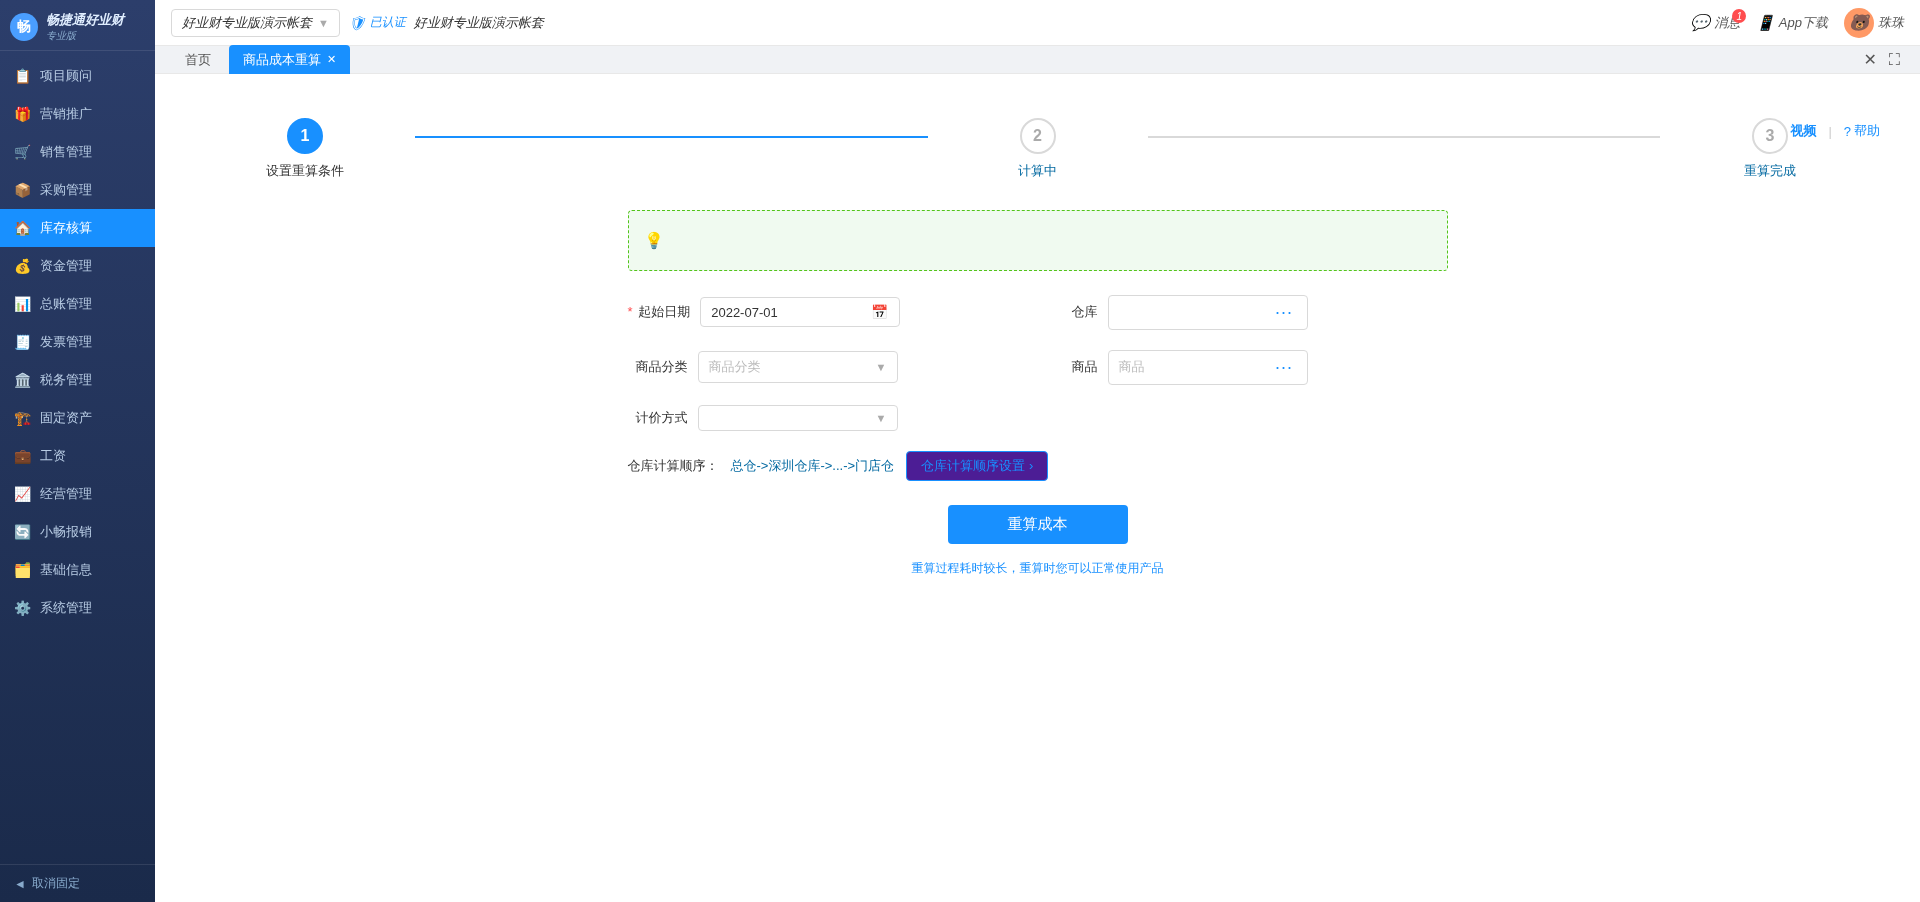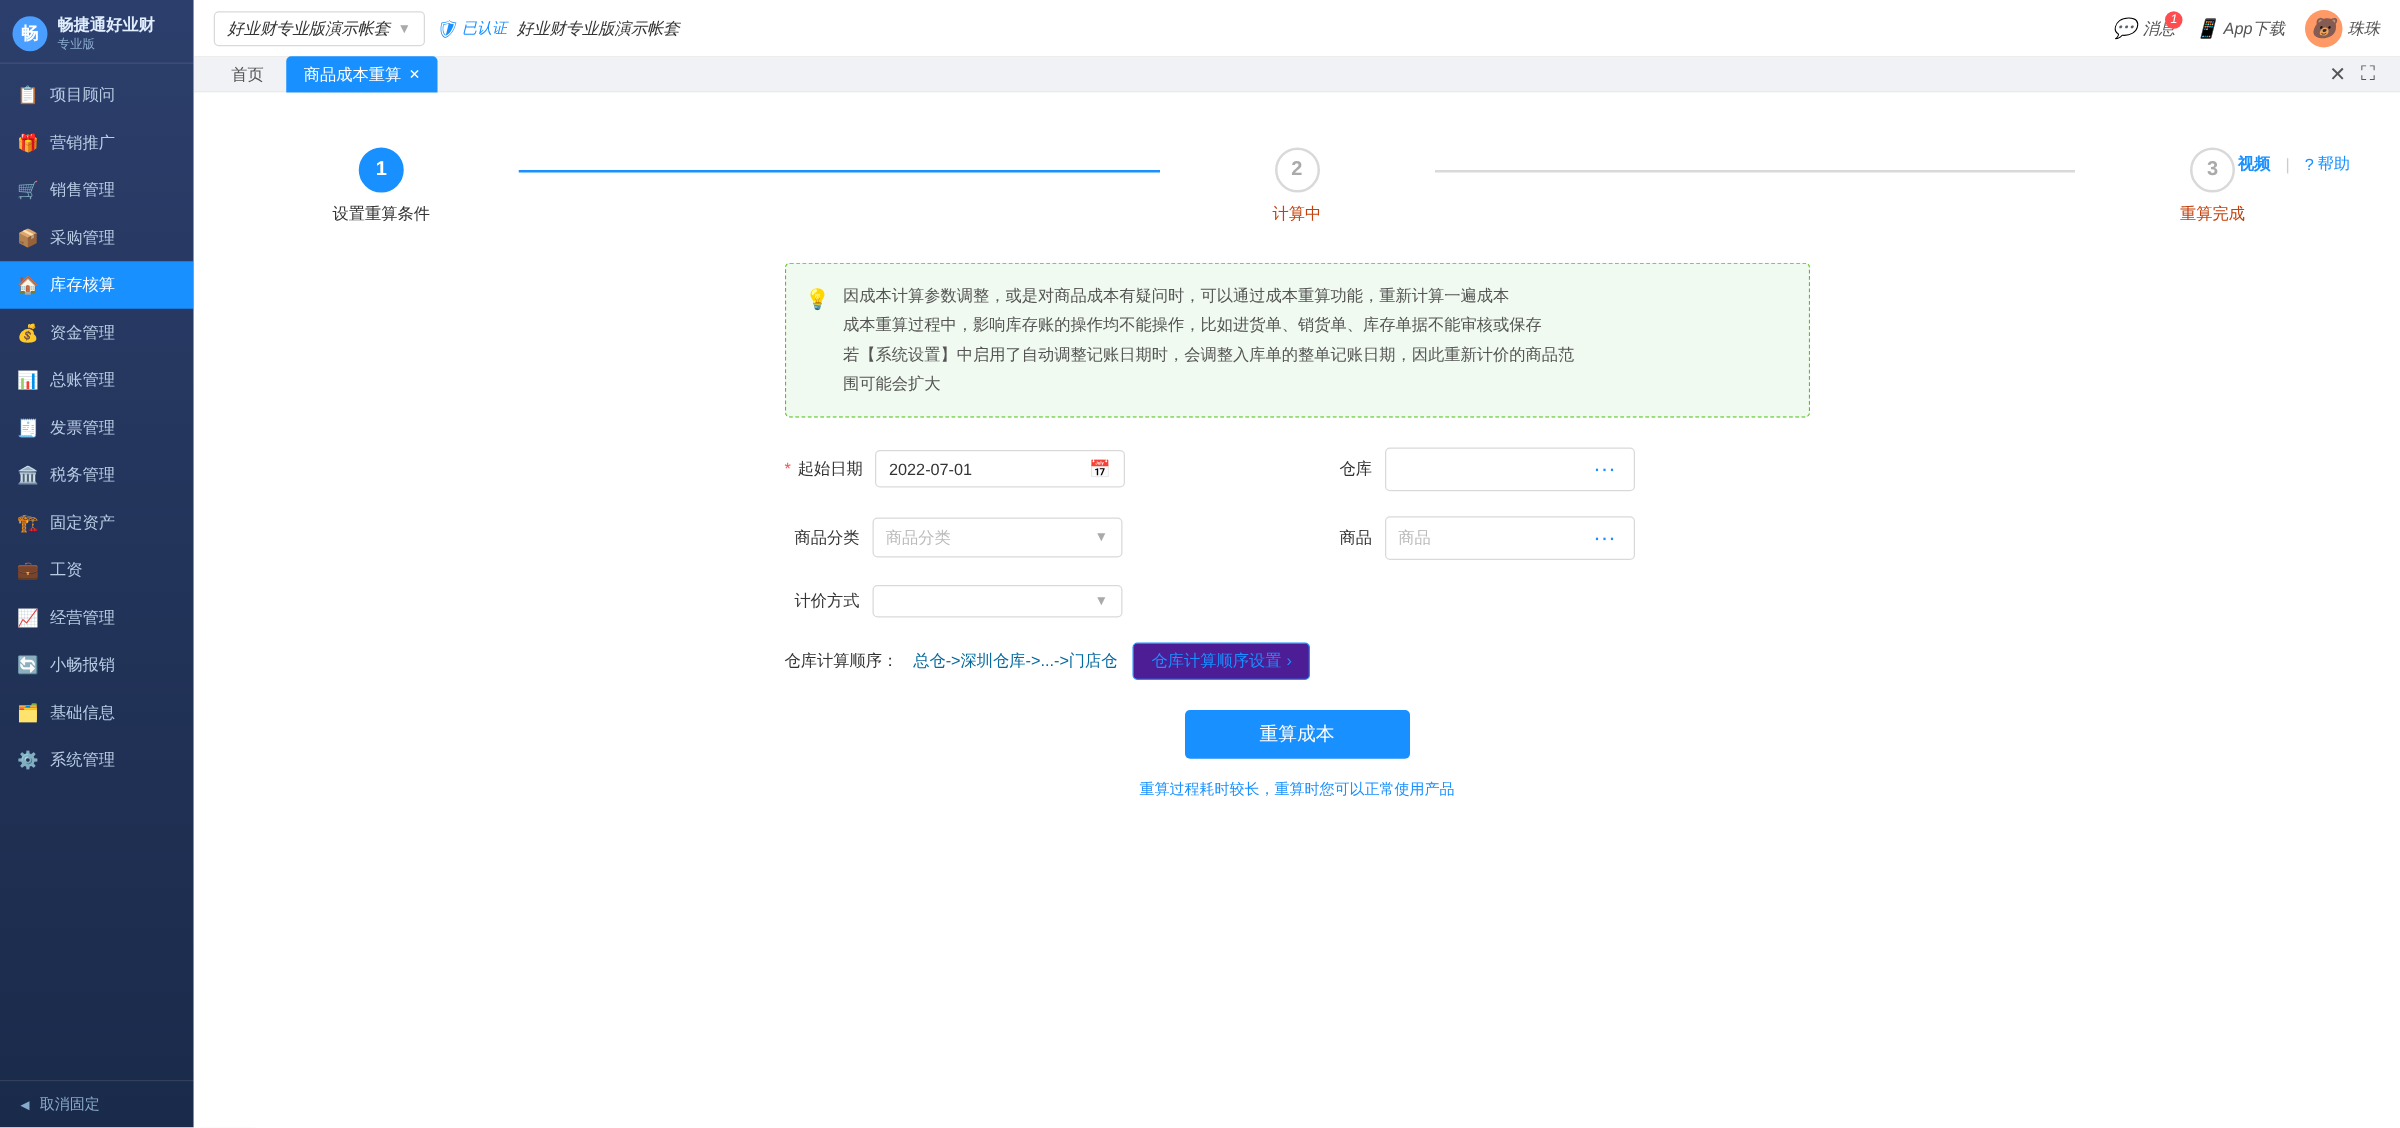--- a/index.html
+++ b/index.html
@@ -22,21 +22,21 @@
       padding: 12px 10px 8px 10px;
       border-bottom: 1px solid rgba(255,255,255,0.1);
     }
     .logo-icon {
       width: 28px; height: 28px;
       background: #4a9eff;
       border-radius: 50%;
       display: flex; align-items: center; justify-content: center;
       font-size: 14px; color: white; font-weight: bold; margin-right: 8px;
     }
-    .logo-text { font-size: 12px; color: #e0eeff; line-height: 1.3; }
+    .logo-text { font-size: 12px; color: #e0eeff; line-height: 1.3; font-style: italic; }
     .logo-text .brand { font-size: 13px; font-weight: bold; }
     .logo-badge { font-size: 10px; color: #88aacc; }
     .sidebar-nav { flex: 1; padding: 6px 0; }
     .nav-item {
       display: flex; align-items: center;
       padding: 10px 14px;
       cursor: pointer;
       color: #b8cce4;
       font-size: 13px;
       transition: background 0.2s;
@@ -141,21 +141,21 @@
       background: #fff;
       color: #aaa;
       position: relative;
       z-index: 2;
     }
     .step-circle.active { background: #1890ff; border-color: #1890ff; color: white; }
     .step-circle.inactive { background: #fff; border-color: #d9d9d9; color: #aaa; }
     .step-label {
       margin-top: 8px;
       font-size: 13px;
-      color: #c2410c;
+      color: #0369a1;
       text-align: center;
     }
     .step-label.active { color: #333; font-weight: 500; }
     .step-line {
       flex: 1; height: 2px; background: #d9d9d9;
       margin-top: 18px;
     }
     .step-line.done { background: #1890ff; }
     .steps-help {
       position: absolute; right: 0; top: 24px;
@@ -433,26 +433,20 @@
         <span style="color:#ccc">|</span>
         <span style="cursor:pointer; display:flex; align-items:center; gap:3px;">
           <span>?</span>
           <span>帮助</span>
         </span>
       </div>
     </div>
 
     <div class="notice-box">
       <span class="notice-icon">💡</span>
-      <div>
-        <div>因成本计算参数调整，或是对商品成本有疑问时，可以通过成本重算功能，重新计算一遍成本</div>
-        <div>成本重算过程中，影响库存账的操作均不能操作，比如进货单、销货单、库存单据不能审核或保存</div>
-        <div>若【系统设置】中启用了自动调整记账日期时，会调整入库单的整单记账日期，因此重新计价的商品范</div>
-        <div>围可能会扩大</div>
-      </div>
     </div>
 
     <div class="form-section">
 
       <div class="form-row">
         <div class="form-group">
           <span class="form-label">
             <span class="required">*</span>
             <span>起始日期</span>
           </span>

